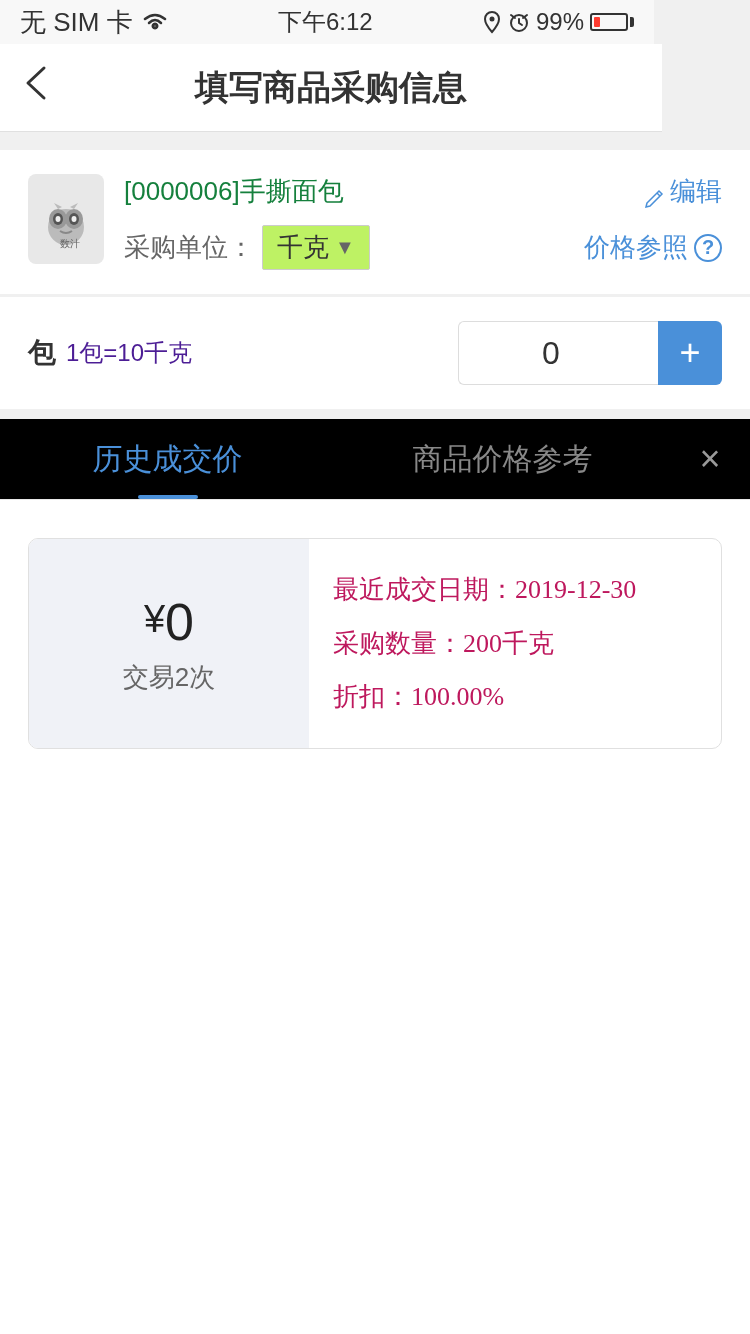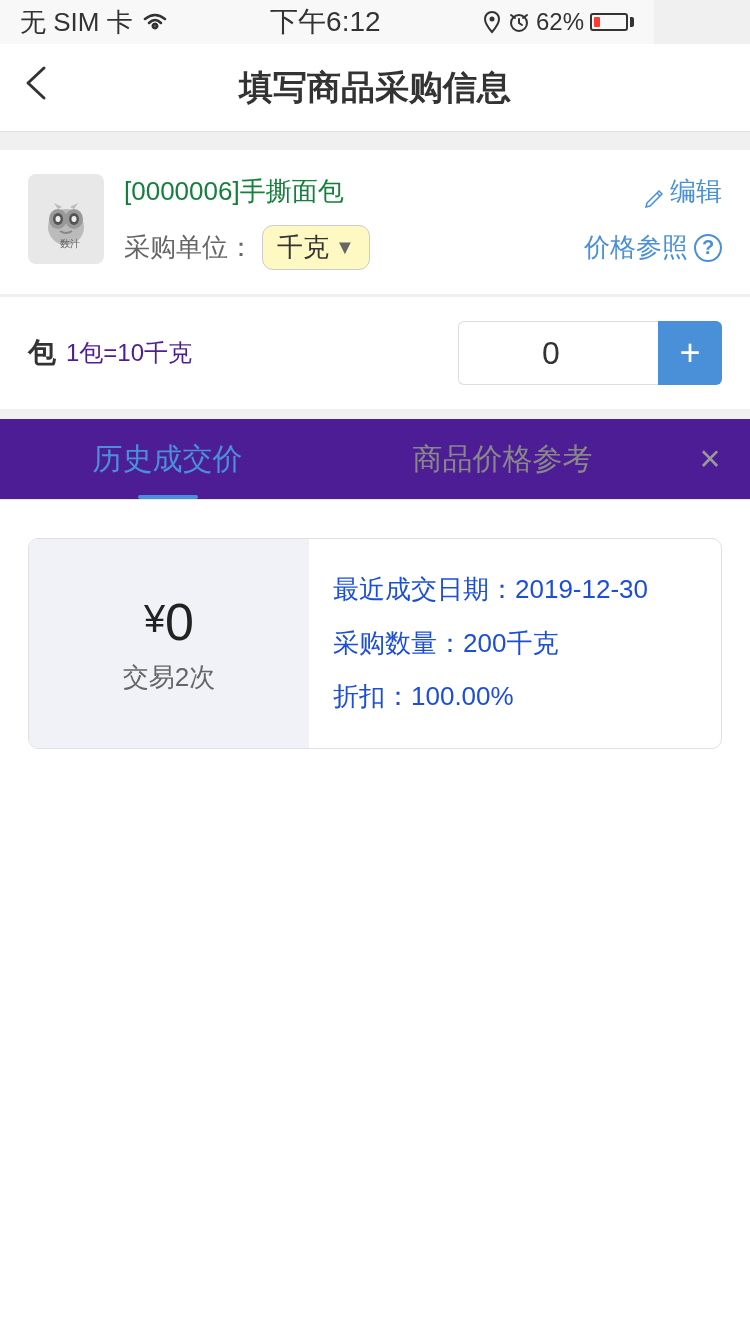--- a/index.html
+++ b/index.html
@@ -25,21 +25,21 @@
       gap: 24px;
     }
     .status-left {
       display: flex;
       align-items: center;
       gap: 8px;
       font-size: 26px;
       color: #333;
     }
     .status-center {
-      font-size: 28px;
+      font-size: 24px;
       font-weight: 500;
       color: #333;
     }
     .status-right {
       display: flex;
       align-items: center;
       gap: 6px;
       font-size: 24px;
       color: #333;
     }
@@ -66,21 +66,21 @@
     .battery-tip {
       width: 4px;
       height: 10px;
       background: #333;
       border-radius: 0 2px 2px 0;
       margin-left: 2px;
     }
 
     
     .nav-bar {
-      width: 750px;
+      width: 662px;
       height: 88px;
       background: #fff;
       display: flex;
       align-items: center;
       justify-content: center;
       position: relative;
       border-bottom: 1px solid #e0e0e0;
     }
     .nav-back {
       position: absolute;
@@ -145,25 +145,25 @@
       margin-top: 16px;
     }
     .unit-label {
       font-size: 26px;
       color: #666;
     }
     .unit-select {
       display: inline-flex;
       align-items: center;
       border: 1px solid #ccc;
-      border-radius: 11px;
+      border-radius: 2px;
       padding: 4px 14px;
       font-size: 26px;
       color: #333;
-      background: #fef9c3;
+      background: #bef264;
       gap: 6px;
     }
     .unit-arrow {
       font-size: 20px;
       color: #666;
     }
     .price-ref-btn {
       display: flex;
       align-items: center;
       gap: 6px;
@@ -239,21 +239,21 @@
     }
 
     
     .section-divider {
       height: 10px;
       background: #f0f0f0;
     }
 
     
     .tabs-container {
-      background: #4c1d95;
+      background: #000000;
       display: flex;
       align-items: flex-start;
       border-bottom: 1px solid #e8e8e8;
       position: relative;
     }
     .tab-item {
       flex: 1;
       height: 80px;
       display: flex;
       flex-direction: column;
@@ -328,22 +328,23 @@
     .history-right {
       flex: 1;
       padding: 30px 24px;
       display: flex;
       flex-direction: column;
       justify-content: center;
       gap: 12px;
     }
     .history-detail-row {
       font-size: 26px;
-      color: #1d4ed8;
+      color: #be185d;
       line-height: 1.6;
+      font-family: Liberation Serif, serif;
     }
 
     
     .bottom-space {
       background: #fff;
       flex: 1;
       min-height: 600px;
     }
   </style>
 </head>
@@ -363,21 +364,21 @@
     <svg width="20" height="24" viewBox="0 0 20 24" fill="none">
       <path d="M10 2 C6 2 3 5 3 9 C3 14 10 22 10 22 C10 22 17 14 17 9 C17 5 14 2 10 2Z" stroke="#333" stroke-width="2" fill="none"></path>
       <circle cx="10" cy="9" r="2.5" fill="#333"></circle>
     </svg>
     <svg width="22" height="24" viewBox="0 0 22 24" fill="none">
       <circle cx="11" cy="13" r="8" stroke="#333" stroke-width="2" fill="none"></circle>
       <path d="M11 9 L11 13 L14 15" stroke="#333" stroke-width="2" stroke-linecap="round"></path>
       <path d="M3 5 L7 8" stroke="#333" stroke-width="2" stroke-linecap="round"></path>
       <path d="M19 5 L15 8" stroke="#333" stroke-width="2" stroke-linecap="round"></path>
     </svg>
-    <span>62%</span>
+    <span>99%</span>
     <div class="battery-icon">
       <div class="battery-body">
         <div class="battery-fill"></div>
       </div>
       <div class="battery-tip"></div>
     </div>
   </div>
 </div>
 
 <div class="nav-bar">

